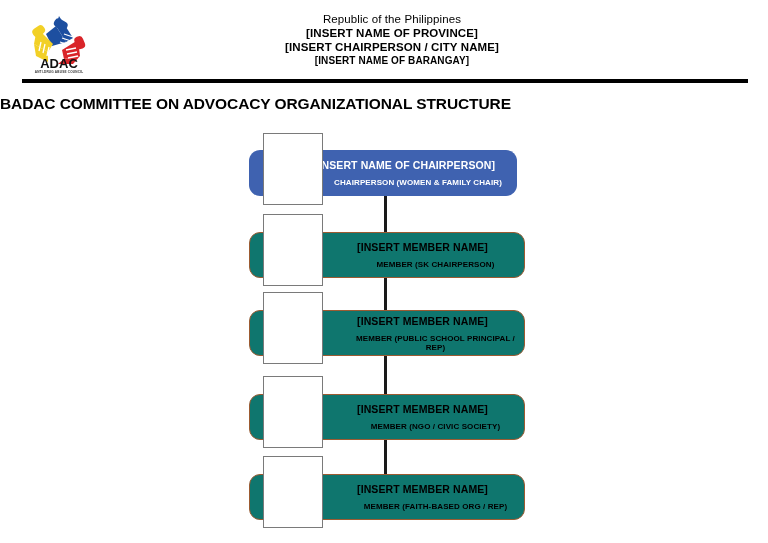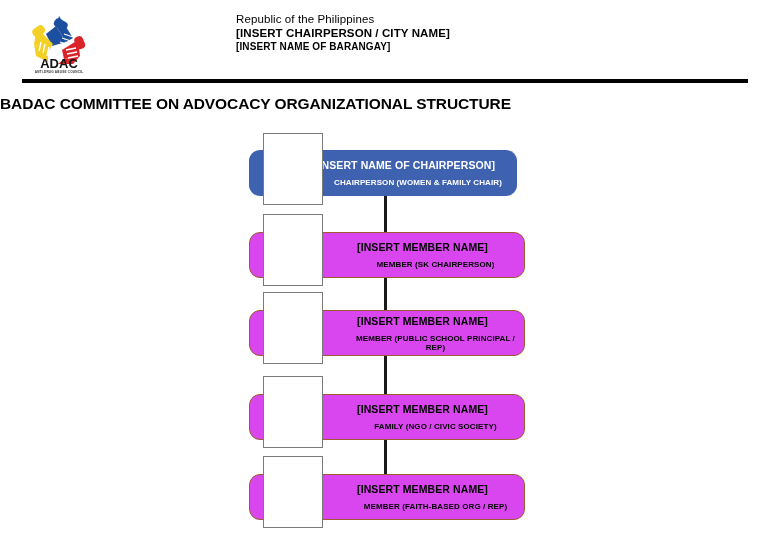--- a/index.html
+++ b/index.html
@@ -25,20 +25,21 @@
     position: absolute;
     left: 26px; top: 12px;
     width: 66px; height: 62px;
   }
   .adac-logo svg { display: block; }
 
   .header-center {
     position: absolute;
     left: 236px; top: 12px;
     width: 312px;
+    text-align: center;
     line-height: 1.22;
   }
   .hc-line1 {
     font-size: 11.5px;
     font-weight: 400;
     letter-spacing: .1px;
   }
   .hc-line2, .hc-line3 {
     font-size: 11.5px;
     font-weight: 700;
@@ -125,21 +126,21 @@
     z-index: 1;
   }
   .role-bar.chair {
     top: 20px;
     background: #3F62B0;
     color: #ffffff;
     width: 268px;
   }
   .role-bar.member {
     top: 24px;
-    background: #d946ef;
+    background: #0f766e;
     color: #000000;
     border: 1.6px solid #9C5B32;
     padding-left: 27px;
   }
 
   .role-name {
     font-size: 10.5px;
     font-weight: 700;
     letter-spacing: .1px;
     margin-left: 44px;
@@ -199,20 +200,21 @@
         <path d="M40 38 L50 36 M41 42 L51 40 M42 46 L52 44" stroke="#ffffff" stroke-width="1.3" fill="none"></path>
         <rect x="48" y="26" width="13" height="9" rx="4" transform="rotate(68 54 30)" fill="#D9252A"></rect>
       </g>
       <text x="33" y="56" text-anchor="middle" font-family="Liberation Sans, sans-serif" font-size="13" font-weight="700" fill="#111111">ADAC</text>
       <text x="33" y="61" text-anchor="middle" font-family="Liberation Sans, sans-serif" font-size="3.1" font-weight="700" fill="#333333" letter-spacing="0.2">ANTI-DRUG ABUSE COUNCIL</text>
     </svg>
   </div>
 
   <div class="header-center">
     <div class="hc-line1">Republic of the Philippines</div>
+    <div class="hc-line2">[INSERT NAME OF PROVINCE]</div>
     <div class="hc-line3">[INSERT CHAIRPERSON / CITY NAME]</div>
     <div class="hc-line4">[INSERT NAME OF BARANGAY]</div>
   </div>
 
 
   <div class="header-rule"></div>
 </div>
 
 <div class="chart-title">BADAC COMMITTEE ON ADVOCACY ORGANIZATIONAL STRUCTURE</div>
 
@@ -240,21 +242,21 @@
     <div class="role-bar member">
       <div class="role-name">[INSERT MEMBER NAME]</div>
       <div class="role-title">MEMBER (PUBLIC SCHOOL PRINCIPAL / REP)</div>
     </div>
     <div class="photo-placeholder"></div>
   </div>
 
   <div class="org-row r4">
     <div class="role-bar member">
       <div class="role-name">[INSERT MEMBER NAME]</div>
-      <div class="role-title">FAMILY (NGO / CIVIC SOCIETY)</div>
+      <div class="role-title">MEMBER (NGO / CIVIC SOCIETY)</div>
     </div>
     <div class="photo-placeholder"></div>
   </div>
 
   <div class="org-row r5">
     <div class="role-bar member">
       <div class="role-name">[INSERT MEMBER NAME]</div>
       <div class="role-title">MEMBER (FAITH-BASED ORG / REP)</div>
     </div>
     <div class="photo-placeholder"></div>

